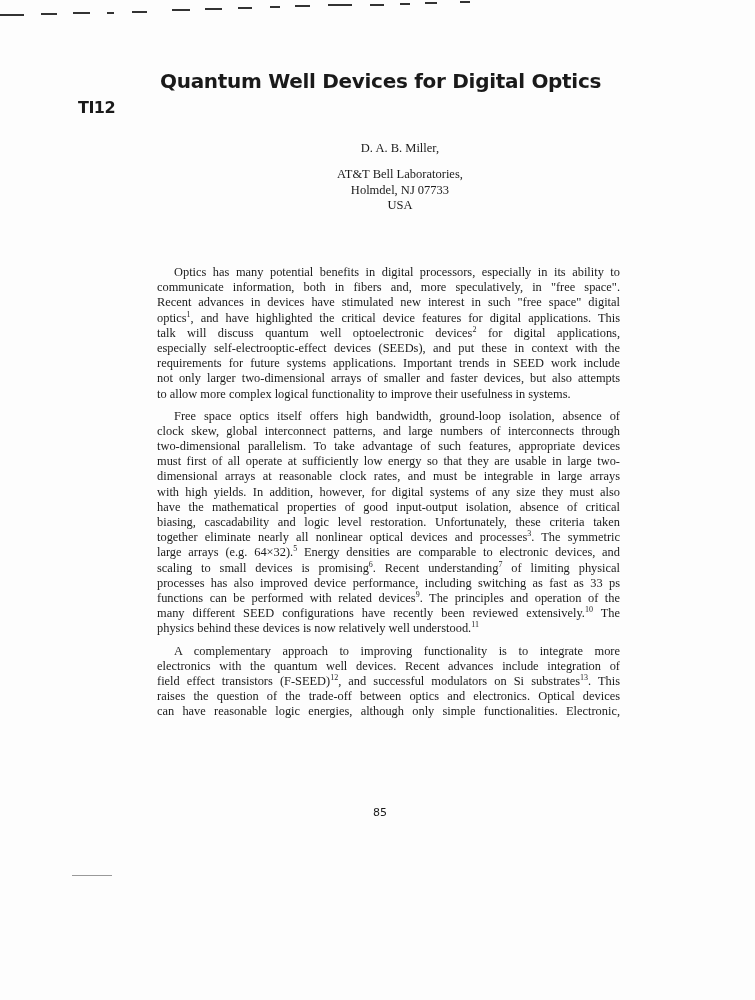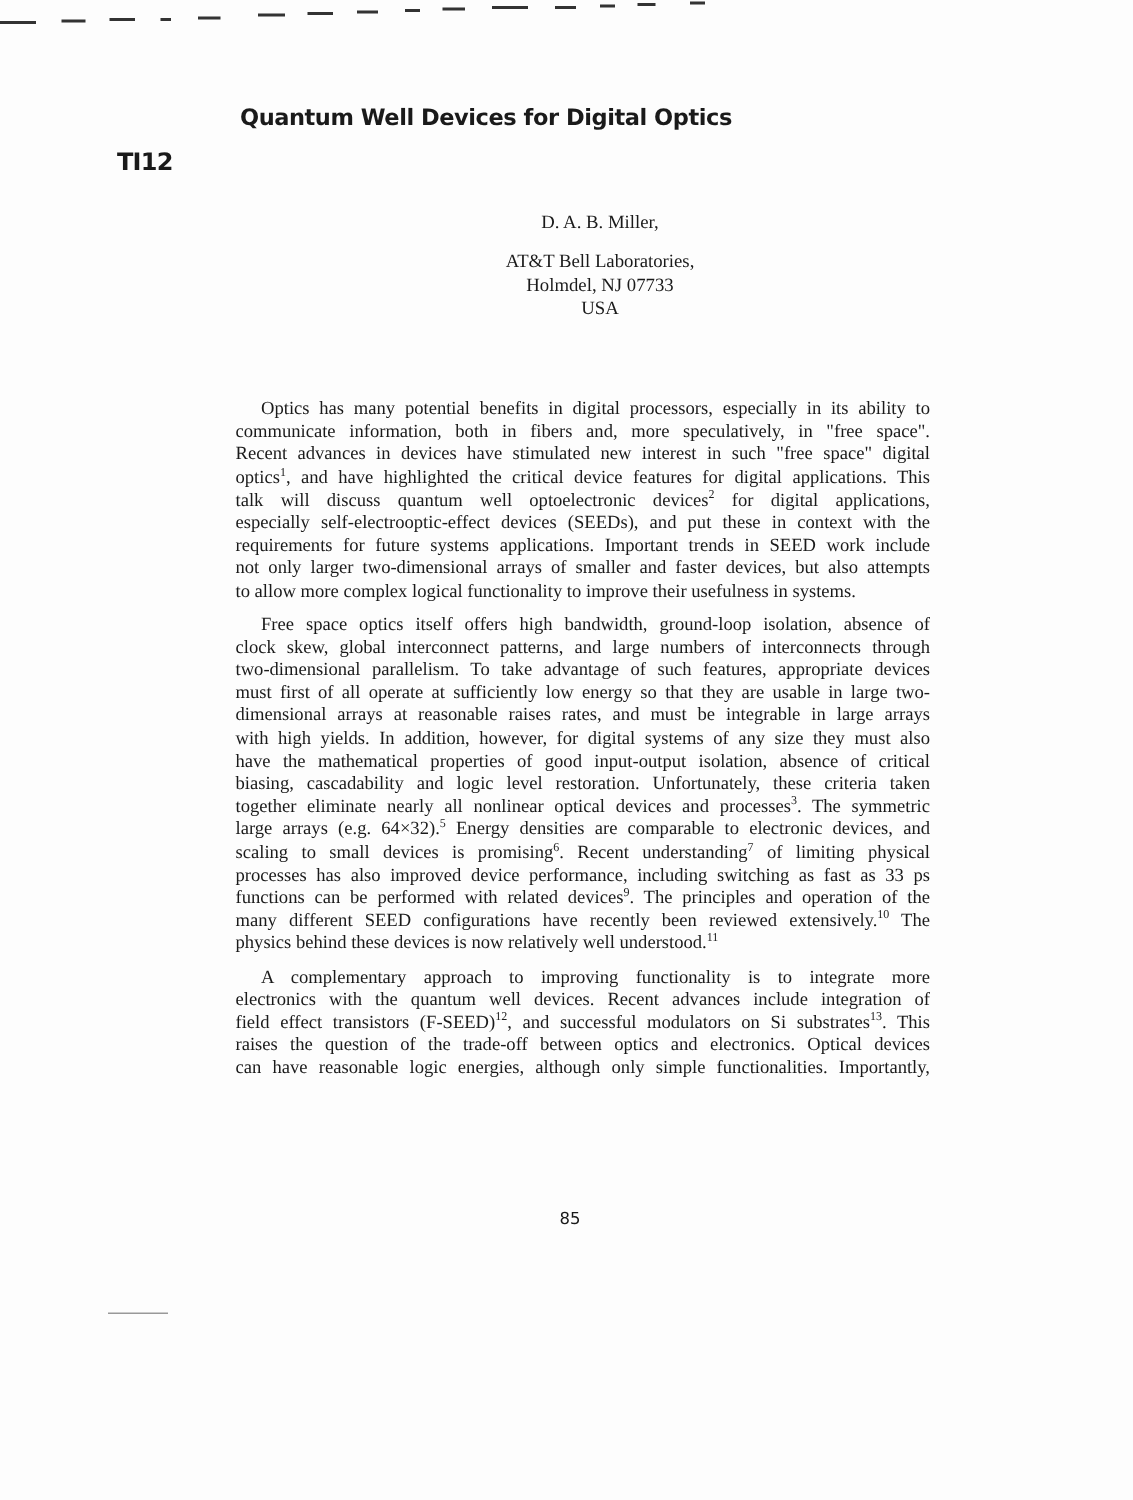--- a/index.html
+++ b/index.html
@@ -8,21 +8,21 @@
     font-family: "Liberation Serif", "DejaVu Serif", serif; color: #1a1a1a;
   }
   .scan-dashes { position: absolute; left: 0; top: 0; width: 755px; height: 20px; }
   .scan-dashes span { position: absolute; height: 1.5px; background: #333; }
   .code {
     position: absolute; left: 78px; top: 70px; font-family: "DejaVu Sans", sans-serif;
     font-size: 16px; font-weight: bold; letter-spacing: -0.5px; color: #1a1a1a; margin-top: 28px;
   }
   .title {
     position: absolute; left: 160px; top: 69px; font-family: "DejaVu Sans", sans-serif;
-    font-size: 15px; font-weight: bold; letter-spacing: -0.3px; color: #1a1a1a;
+    font-size: 20px; font-weight: bold; letter-spacing: -0.3px; color: #1a1a1a;
   }
   .authors { position: absolute; left: 0; width: 800px; text-align: center; font-size: 12.5px; }
   .author { top: 141px; }
   .aff1 { top: 167px; }
   .aff2 { top: 183px; }
   .aff3 { top: 198px; }
   .body-text { position: absolute; left: 157px; width: 463px; font-size: 12.4px; line-height: 15.2px; }
   .line { display: block; text-align: justify; text-align-last: justify; white-space: nowrap; height: 15.2px; }
   .line.last { text-align-last: left; }
   .line.indent { padding-left: 17px; }
@@ -70,35 +70,35 @@
       <span class="line">especially self-electrooptic-effect devices (SEEDs), and put these in context with the</span>
       <span class="line">requirements for future systems applications. Important trends in SEED work include</span>
       <span class="line">not only larger two-dimensional arrays of smaller and faster devices, but also attempts</span>
       <span class="line last">to allow more complex logical functionality to improve their usefulness in systems.</span>
     </div>
     <div class="para">
       <span class="line indent">Free space optics itself offers high bandwidth, ground-loop isolation, absence of</span>
       <span class="line">clock skew, global interconnect patterns, and large numbers of interconnects through</span>
       <span class="line">two-dimensional parallelism. To take advantage of such features, appropriate devices</span>
       <span class="line">must first of all operate at sufficiently low energy so that they are usable in large two-</span>
-      <span class="line">dimensional arrays at reasonable raises rates, and must be integrable in large arrays</span>
+      <span class="line">dimensional arrays at reasonable clock rates, and must be integrable in large arrays</span>
       <span class="line">with high yields. In addition, however, for digital systems of any size they must also</span>
       <span class="line">have the mathematical properties of good input-output isolation, absence of critical</span>
       <span class="line">biasing, cascadability and logic level restoration. Unfortunately, these criteria taken</span>
       <span class="line">together eliminate nearly all nonlinear optical devices and processes<sup>3</sup>. The symmetric</span>
       <span class="line">large arrays (e.g. 64×32).<sup>5</sup> Energy densities are comparable to electronic devices, and</span>
       <span class="line">scaling to small devices is promising<sup>6</sup>. Recent understanding<sup>7</sup> of limiting physical</span>
       <span class="line">processes has also improved device performance, including switching as fast as 33 ps</span>
       <span class="line">functions can be performed with related devices<sup>9</sup>. The principles and operation of the</span>
       <span class="line">many different SEED configurations have recently been reviewed extensively.<sup>10</sup> The</span>
       <span class="line last">physics behind these devices is now relatively well understood.<sup>11</sup></span>
     </div>
     <div class="para">
       <span class="line indent">A complementary approach to improving functionality is to integrate more</span>
       <span class="line">electronics with the quantum well devices. Recent advances include integration of</span>
       <span class="line">field effect transistors (F-SEED)<sup>12</sup>, and successful modulators on Si substrates<sup>13</sup>. This</span>
       <span class="line">raises the question of the trade-off between optics and electronics. Optical devices</span>
-      <span class="line">can have reasonable logic energies, although only simple functionalities. Importantly,</span>
+      <span class="line">can have reasonable logic energies, although only simple functionalities. Electronic,</span>
     </div>
   </div>
 
 <div class="page-num">85</div>
 <div class="scan-mark"></div>
 
 </body></html>

